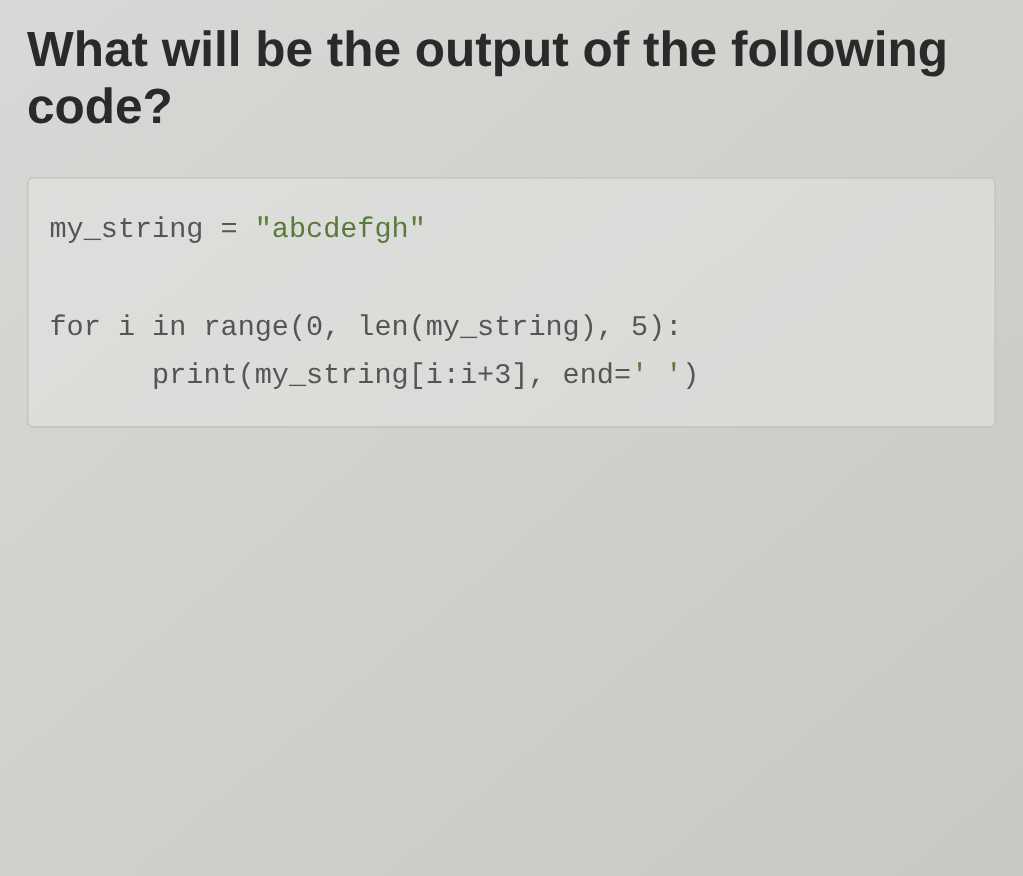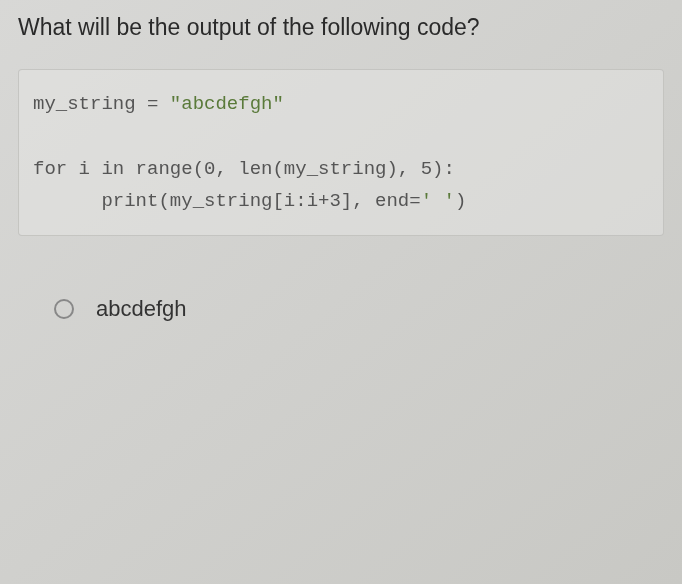--- a/index.html
+++ b/index.html
@@ -9,23 +9,23 @@
   }
   body {
     width: 682px;
     height: 584px;
     background: linear-gradient(to bottom right, #d8d8d6, #c8c8c4);
     font-family: -apple-system, BlinkMacSystemFont, "Segoe UI", Arial, sans-serif;
     padding: 10px 18px;
     overflow: hidden;
   }
   .question-title {
-    font-size: 23px;
+    font-size: 33px;
     color: #2a2a2a;
-    font-weight: 400;
+    font-weight: 700;
     margin-bottom: 28px;
     margin-top: 4px;
   }
   .code-block {
     background: rgba(230,230,228,0.5);
     border: 1px solid rgba(180,180,176,0.6);
     border-radius: 4px;
     padding: 18px 14px;
     margin-bottom: 60px;
     font-family: "Courier New", Courier, monospace;
@@ -76,21 +76,17 @@
 
 <div class="question-title">What will be the output of the following code?</div>
 
 <div class="code-block"><span>my_string = </span><span class="str">"abcdefgh"</span>
 
 <span>for i in range(0, len(my_string), 5):</span>
 <span>      print(my_string[i:i+3], end=</span><span class="str">' '</span><span>)</span></div>
 
 <div class="options">
 
-  <div class="option-row">
-    <div class="radio"></div>
-    <div class="option-label">abcdefgh</div>
-  </div>
 
 
 
 
 </div>
 
 </body></html>

